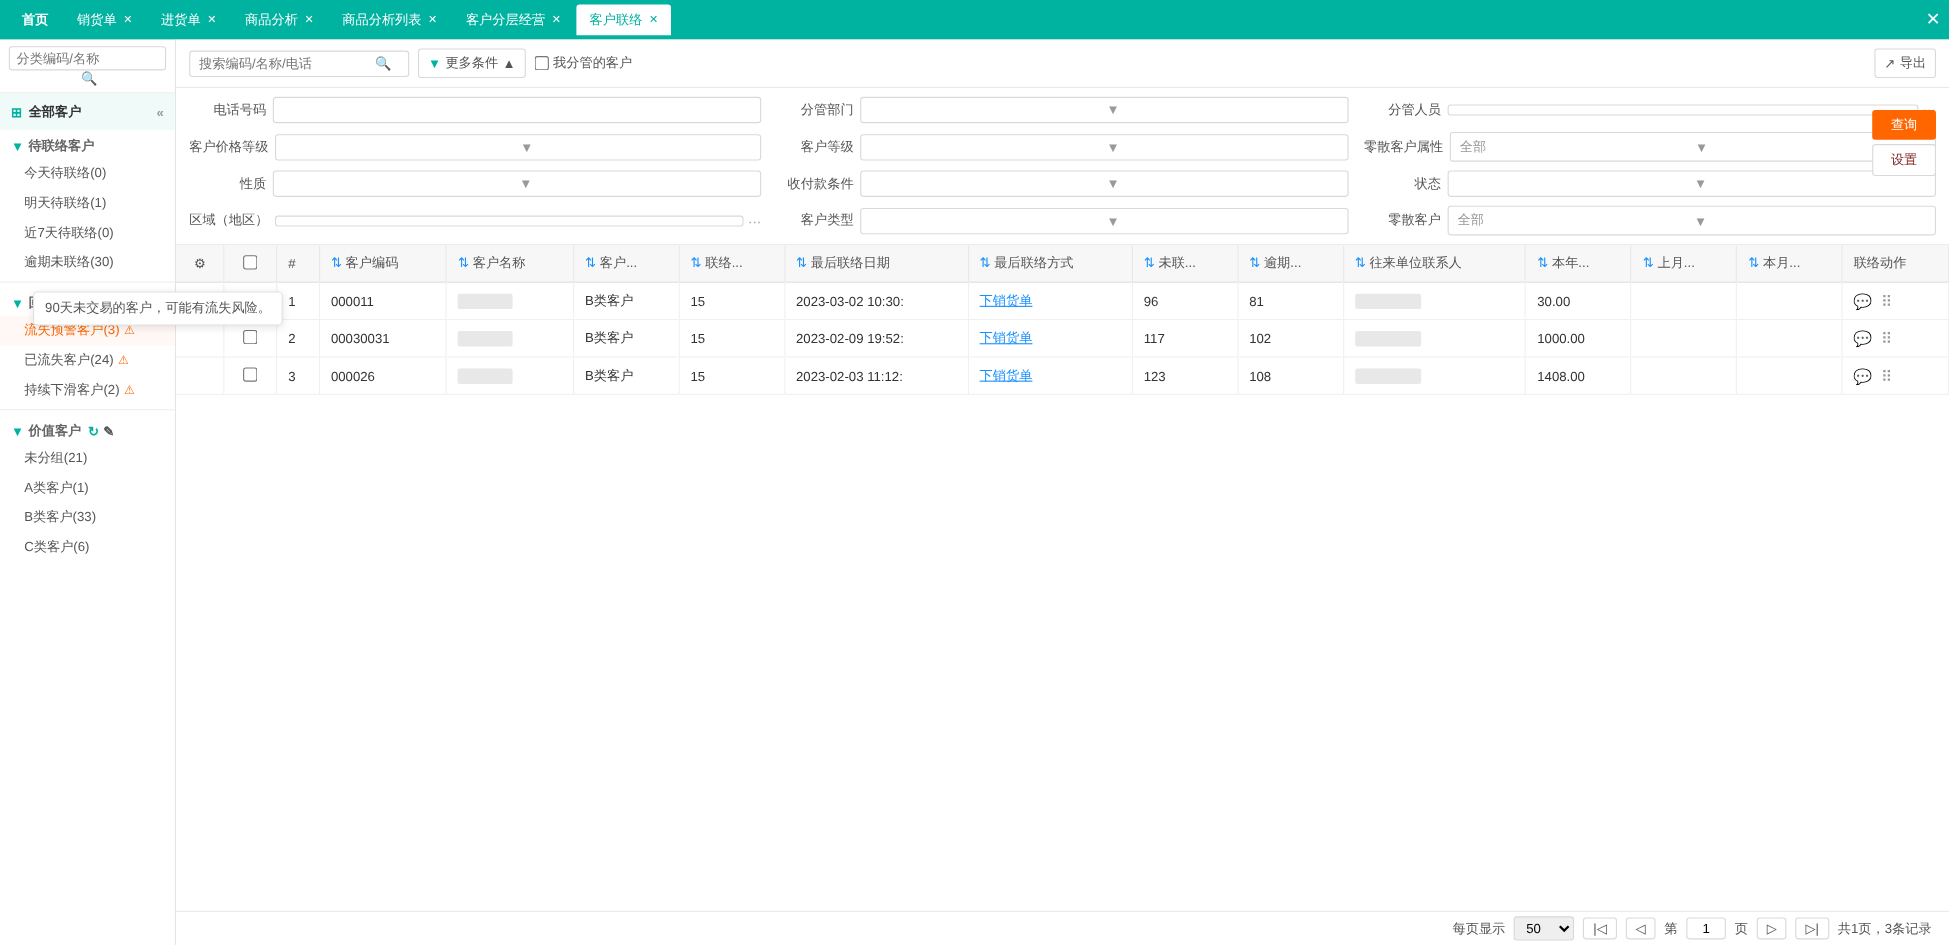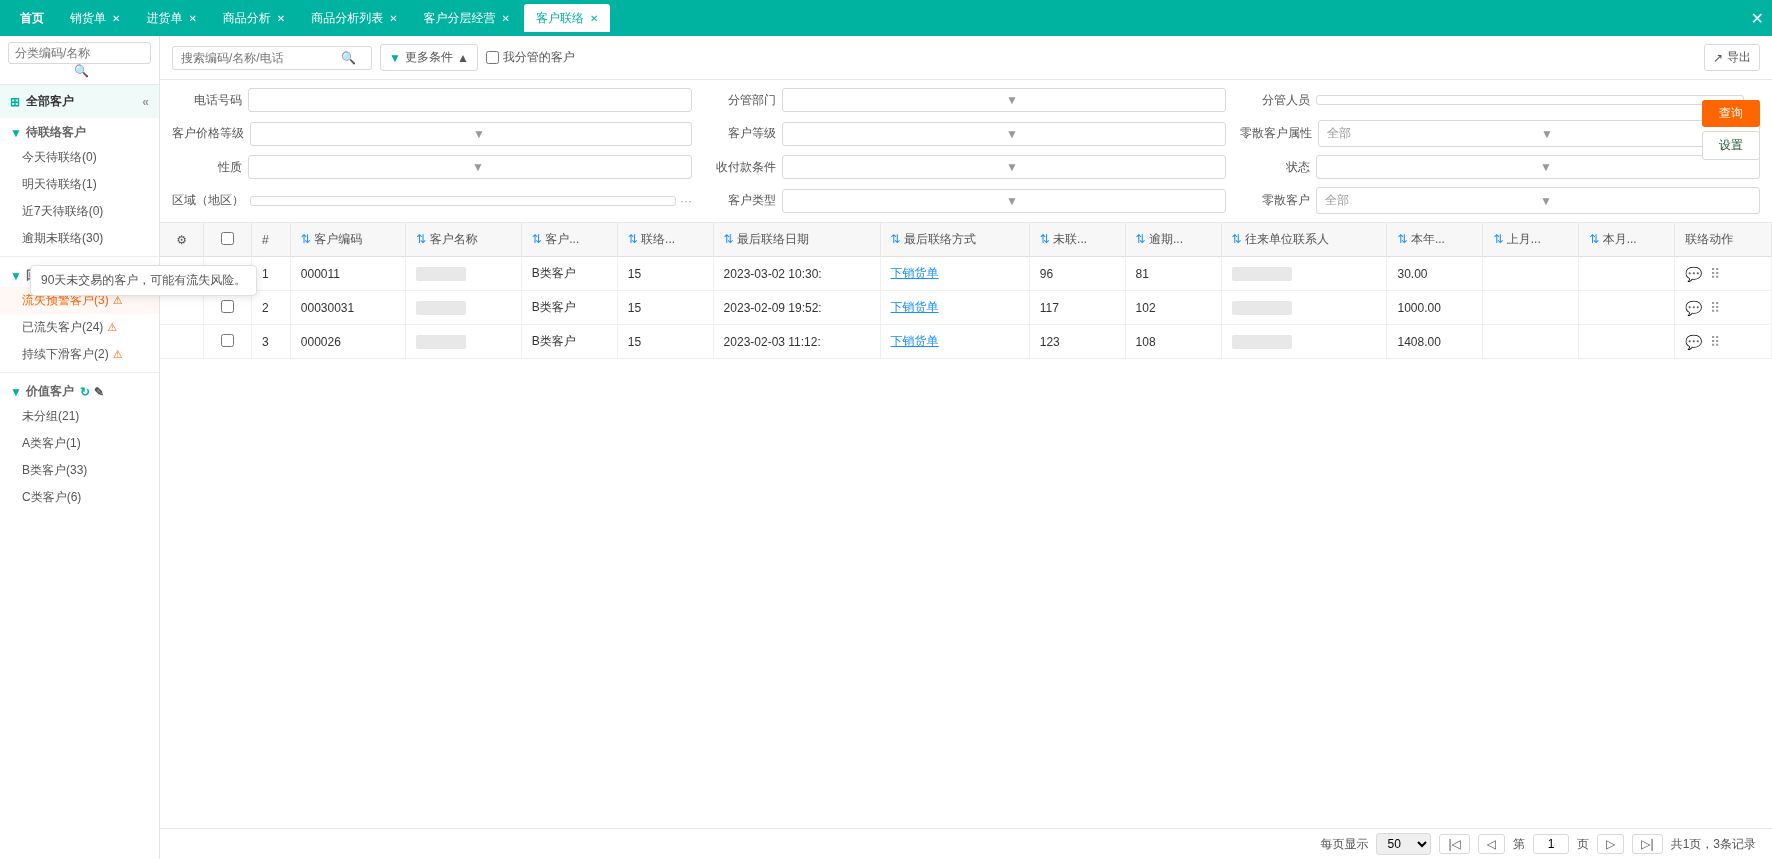--- a/index.html
+++ b/index.html
@@ -277,21 +277,21 @@
       background: #ff6600;
       color: #fff;
       border: none;
       border-radius: 3px;
       padding: 5px 16px;
       cursor: pointer;
       font-size: 12px;
     }
     .settings-btn {
       background: #fff;
-      color: #14532d;
+      color: #7f1d1d;
       border: 1px solid #d9d9d9;
       border-radius: 3px;
       padding: 5px 16px;
       cursor: pointer;
       font-size: 12px;
     }
 
     
     .table-area {
       flex: 1;

